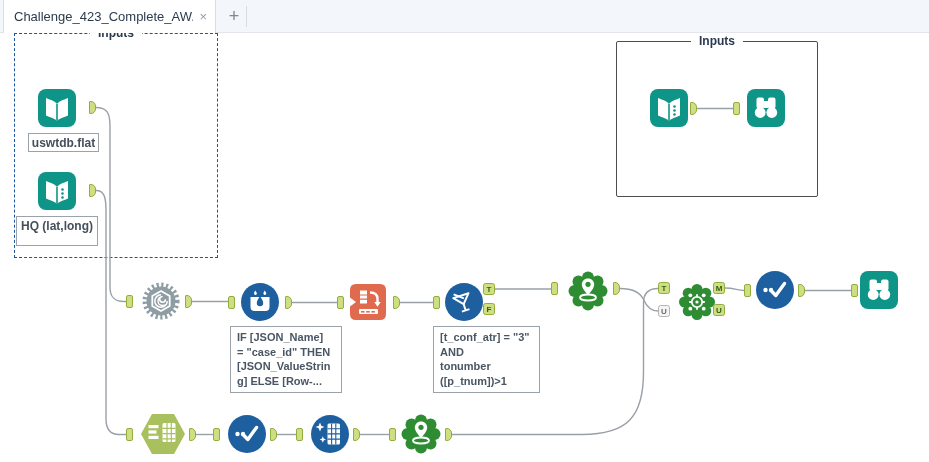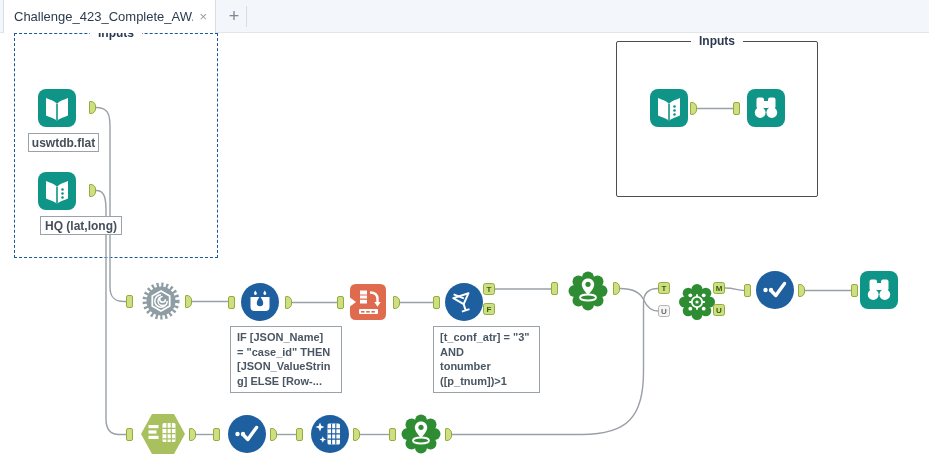--- a/index.html
+++ b/index.html
@@ -92,21 +92,21 @@
       <svg width="38" height="38" viewBox="0 0 38 38">
         <rect width="38" height="38" rx="8" fill="var(--teal)"></rect>
         <path d="M8 9 C12 10.5 16 12 18.2 14 L19 14.8 L19.8 14 C22 12 26 10.5 30 9 L30 26.5 C26 28 22.5 29.5 19 31.5 C15.5 29.5 12 28 8 26.5 Z" fill="#fff"></path>
         <path d="M19 14.8 V31.2" stroke="var(--teal)" stroke-width="1.6"></path>
         <circle cx="24.5" cy="17.5" r="1.3" fill="var(--teal)"></circle>
         <circle cx="24.5" cy="21.5" r="1.3" fill="var(--teal)"></circle>
         <circle cx="24.5" cy="25.5" r="1.3" fill="var(--teal)"></circle>
       </svg>
     </div>
     <div class="anchor out" style="left:89px;top:184px"></div>
-    <div class="io-label" style="left:40px;top:216px;width:82px;height:19px">HQ (lat,long)</div>
+    <div class="io-label" style="left:16px;top:216px;width:82px;height:30px">HQ (lat,long)</div>
 
     <div class="tool" style="left:650px;top:89px">
       <svg width="38" height="38" viewBox="0 0 38 38">
         <rect width="38" height="38" rx="8" fill="var(--teal)"></rect>
         <path d="M8 9 C12 10.5 16 12 18.2 14 L19 14.8 L19.8 14 C22 12 26 10.5 30 9 L30 26.5 C26 28 22.5 29.5 19 31.5 C15.5 29.5 12 28 8 26.5 Z" fill="#fff"></path>
         <path d="M19 14.8 V31.2" stroke="var(--teal)" stroke-width="1.6"></path>
         <circle cx="24.5" cy="17.5" r="1.3" fill="var(--teal)"></circle>
         <circle cx="24.5" cy="21.5" r="1.3" fill="var(--teal)"></circle>
         <circle cx="24.5" cy="25.5" r="1.3" fill="var(--teal)"></circle>
       </svg>

